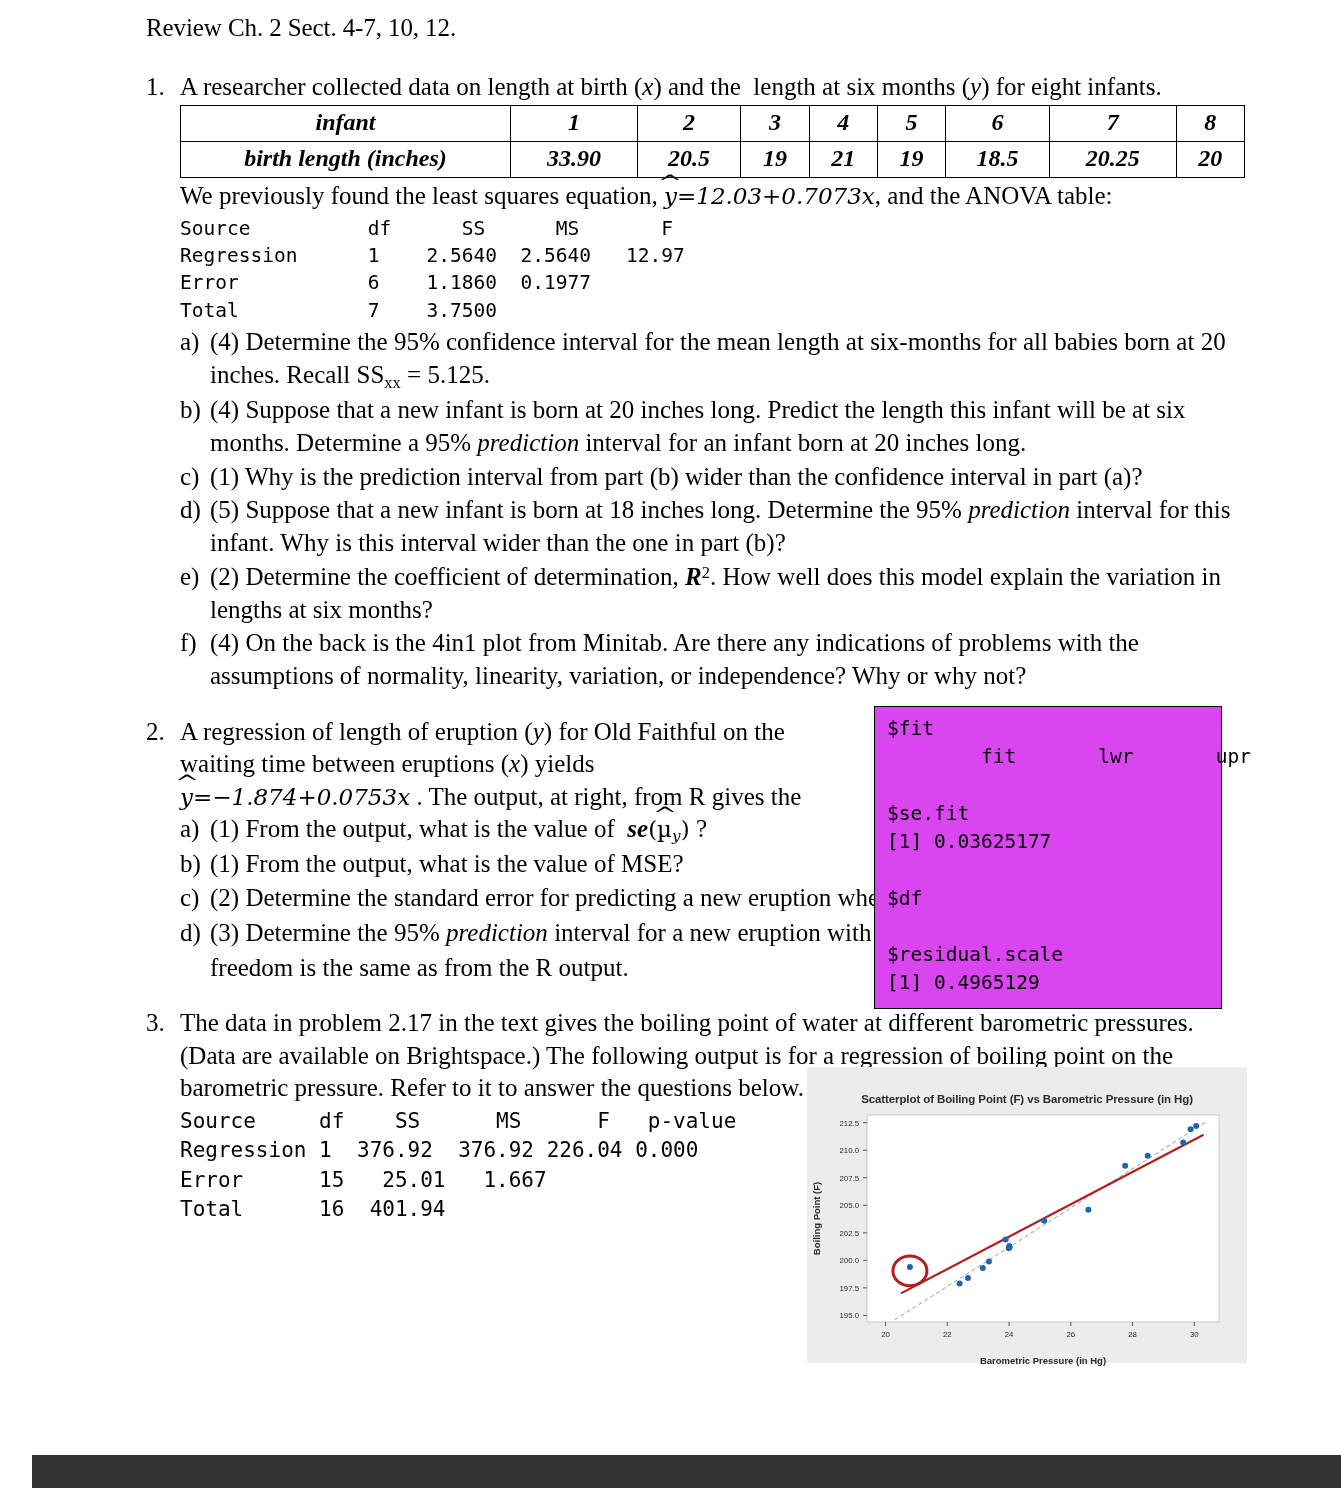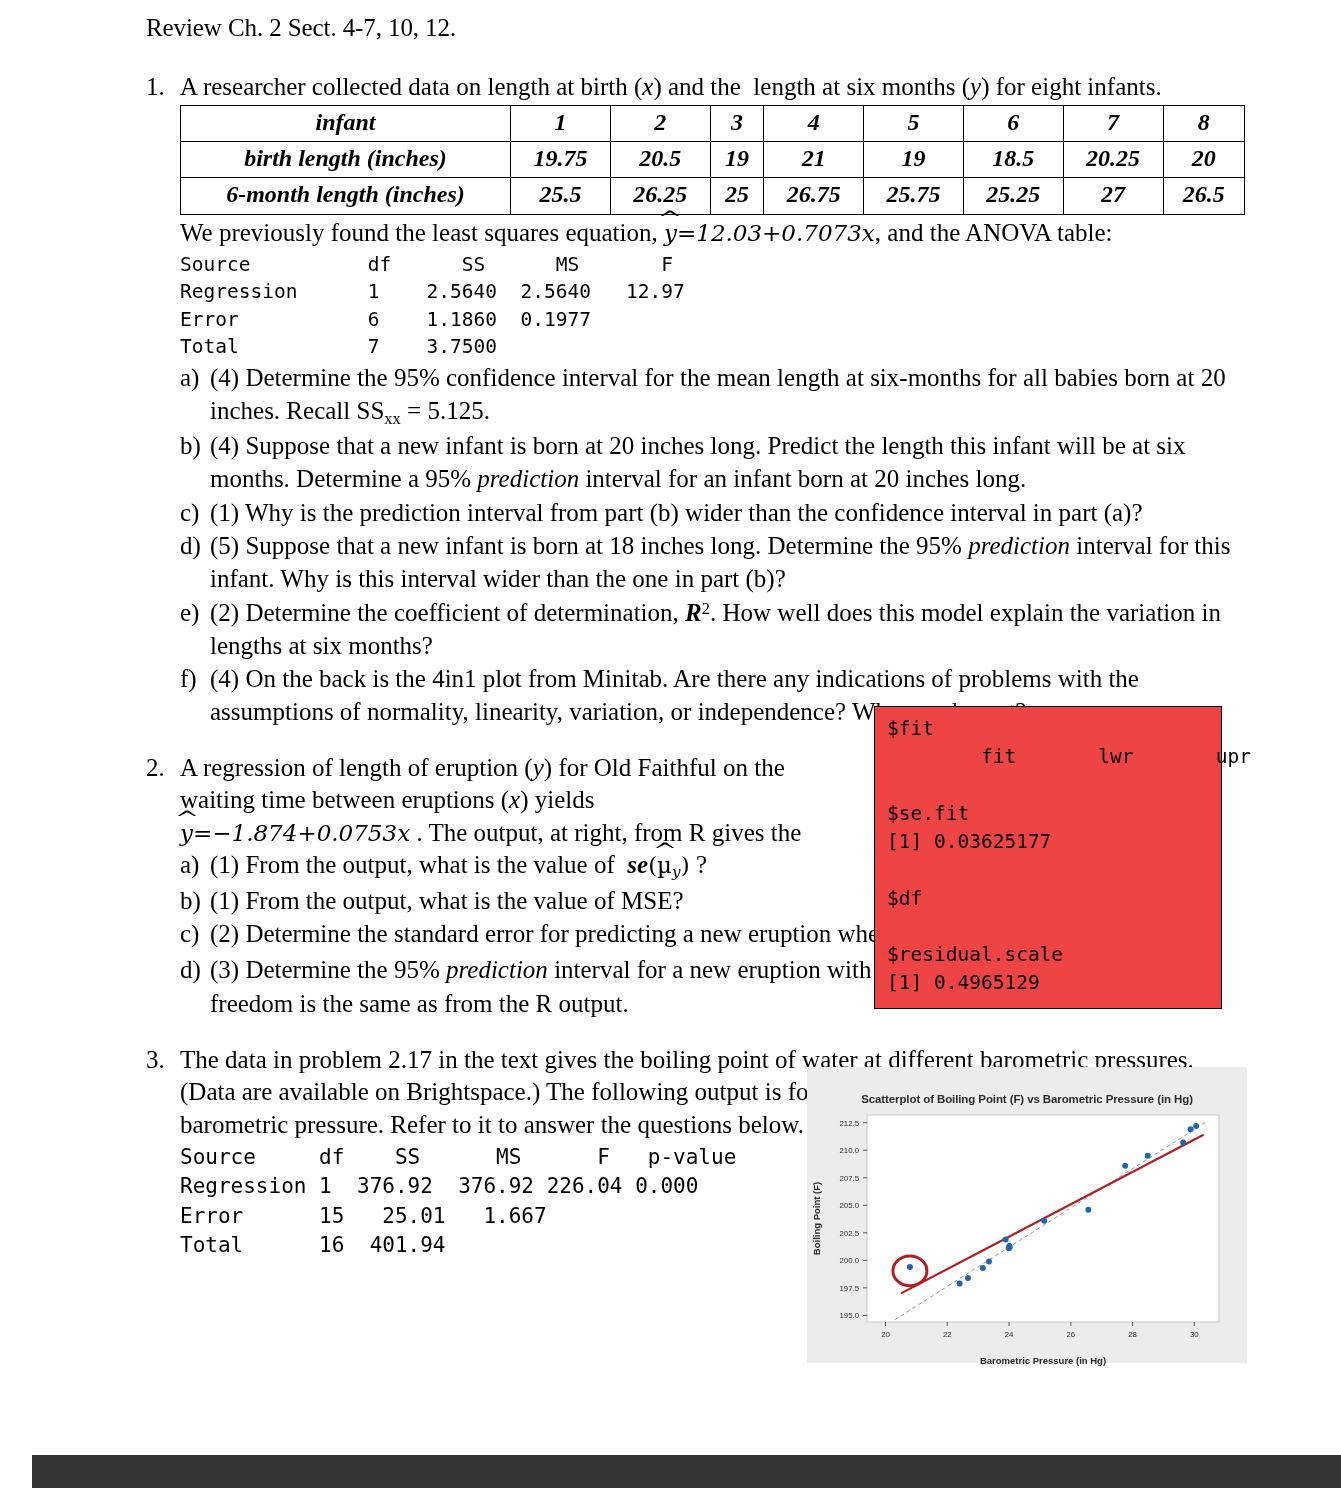--- a/index.html
+++ b/index.html
@@ -106,21 +106,21 @@
     line-height: 1.40;
     white-space: pre;
     margin: 2px 0 2px 0;
   }
   .rout-box {
     position: absolute;
     left: 842px;
     top: 706px;
     width: 348px;
     border: 1px solid #000000;
-    background: #ef4444;
+    background: #d946ef;
     padding: 8px 10px 10px 12px;
   }
   .rout-box .mono {
     font-size: 19.5px;
     line-height: 1.45;
     margin: 0;
   }
 
   
   .figure-wrap {
@@ -167,39 +167,28 @@
             <td>2</td>
             <td>3</td>
             <td>4</td>
             <td>5</td>
             <td>6</td>
             <td>7</td>
             <td>8</td>
           </tr>
           <tr>
             <td class="rowhdr">birth length (inches)</td>
-            <td>19.75</td>
+            <td>33.90</td>
             <td>20.5</td>
             <td>19</td>
             <td>21</td>
             <td>19</td>
             <td>18.5</td>
             <td>20.25</td>
             <td>20</td>
-          </tr>
-          <tr>
-            <td class="rowhdr">6-month length (inches)</td>
-            <td>25.5</td>
-            <td>26.25</td>
-            <td>25</td>
-            <td>26.75</td>
-            <td>25.75</td>
-            <td>25.25</td>
-            <td>27</td>
-            <td>26.5</td>
           </tr>
         </tbody>
           </table>
 
         <div class="mathline"><span>We previously found the least squares equation, </span><span class="eq"><span class="hatwrap"><span class="hatmark">^</span>y</span>=12.03+0.7073<span class="mvar">x</span></span><span>, and the ANOVA table:</span></div>
 
         <div class="mono">Source          df      SS      MS       F
 Regression      1    2.5640  2.5640   12.97
 Error           6    1.1860  0.1977
 Total           7    3.7500</div>

